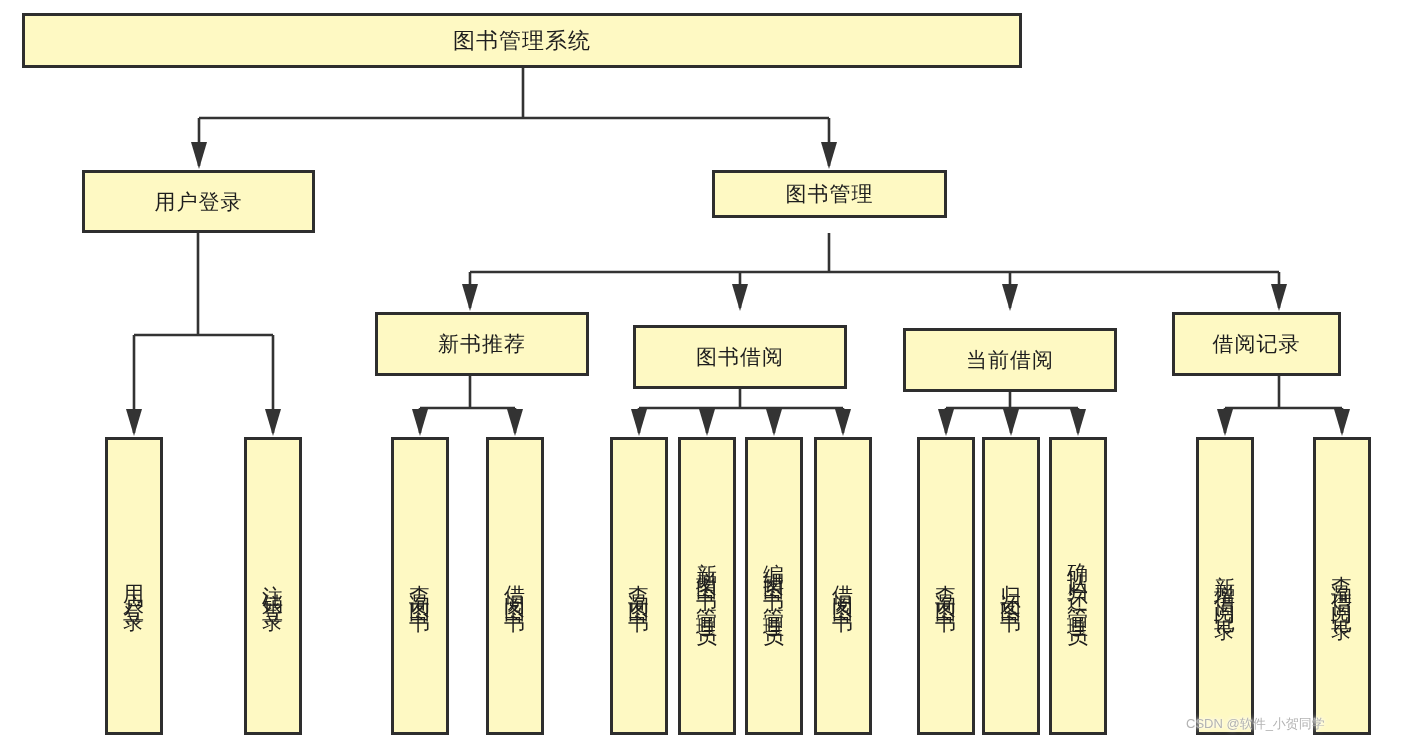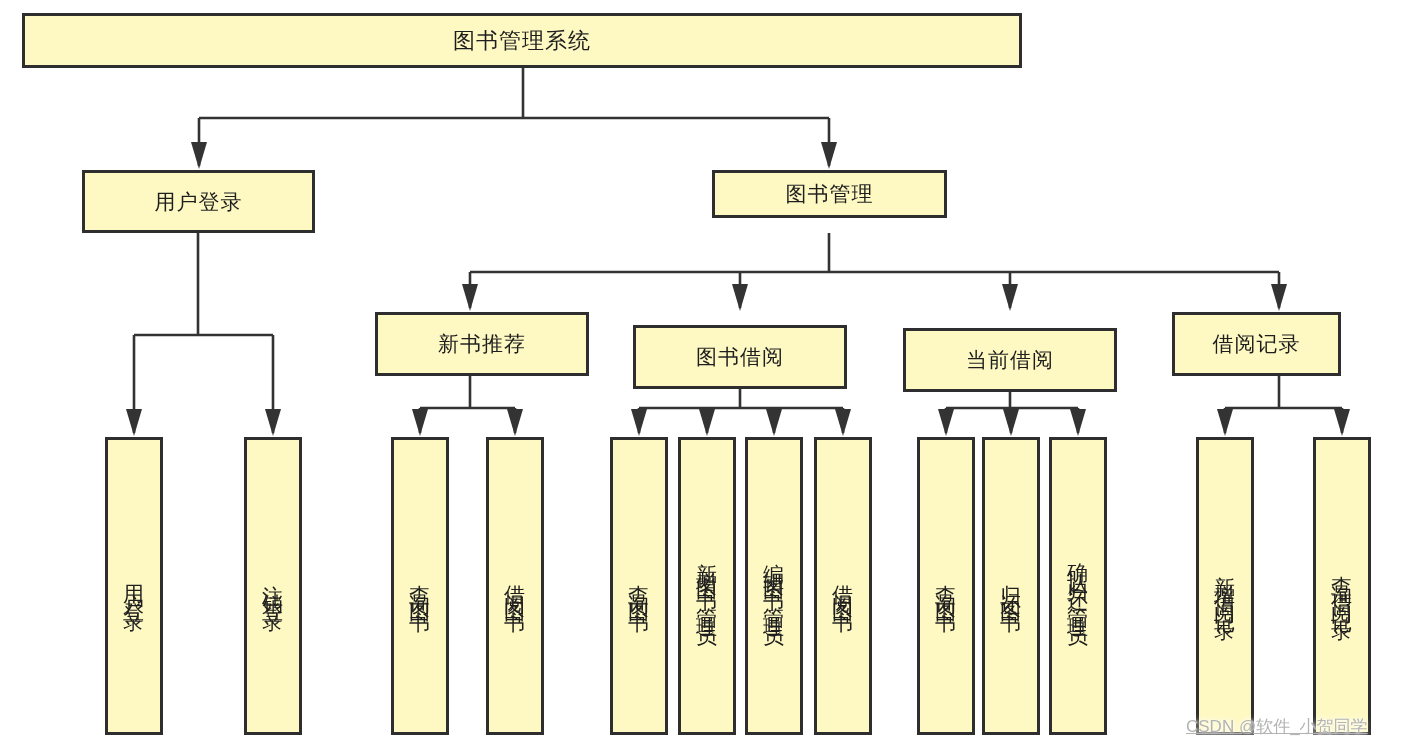--- a/index.html
+++ b/index.html
@@ -46,26 +46,25 @@
     writing-mode: vertical-rl;
     text-orientation: mixed;
     font-size: 21px;
     letter-spacing: 9px;
     line-height: 1;
   }
   .watermark {
     position: absolute;
     left: 1186px;
     top: 715px;
-    font-size: 17px;
+    font-size: 13px;
     color: #b3b3b3;
     text-shadow: 0 0 3px #ffffff, 0 0 6px #ffffff;
     z-index: 2;
     white-space: nowrap;
-    text-decoration: underline;
   }
 </style>
 </head>
 <body>
 
 <div class="stage">
 
   <svg class="connector-layer" width="1405" height="747" viewBox="0 0 1405 747" xmlns="http://www.w3.org/2000/svg">
 
     <g stroke="#333333" stroke-width="2.6" fill="none">

